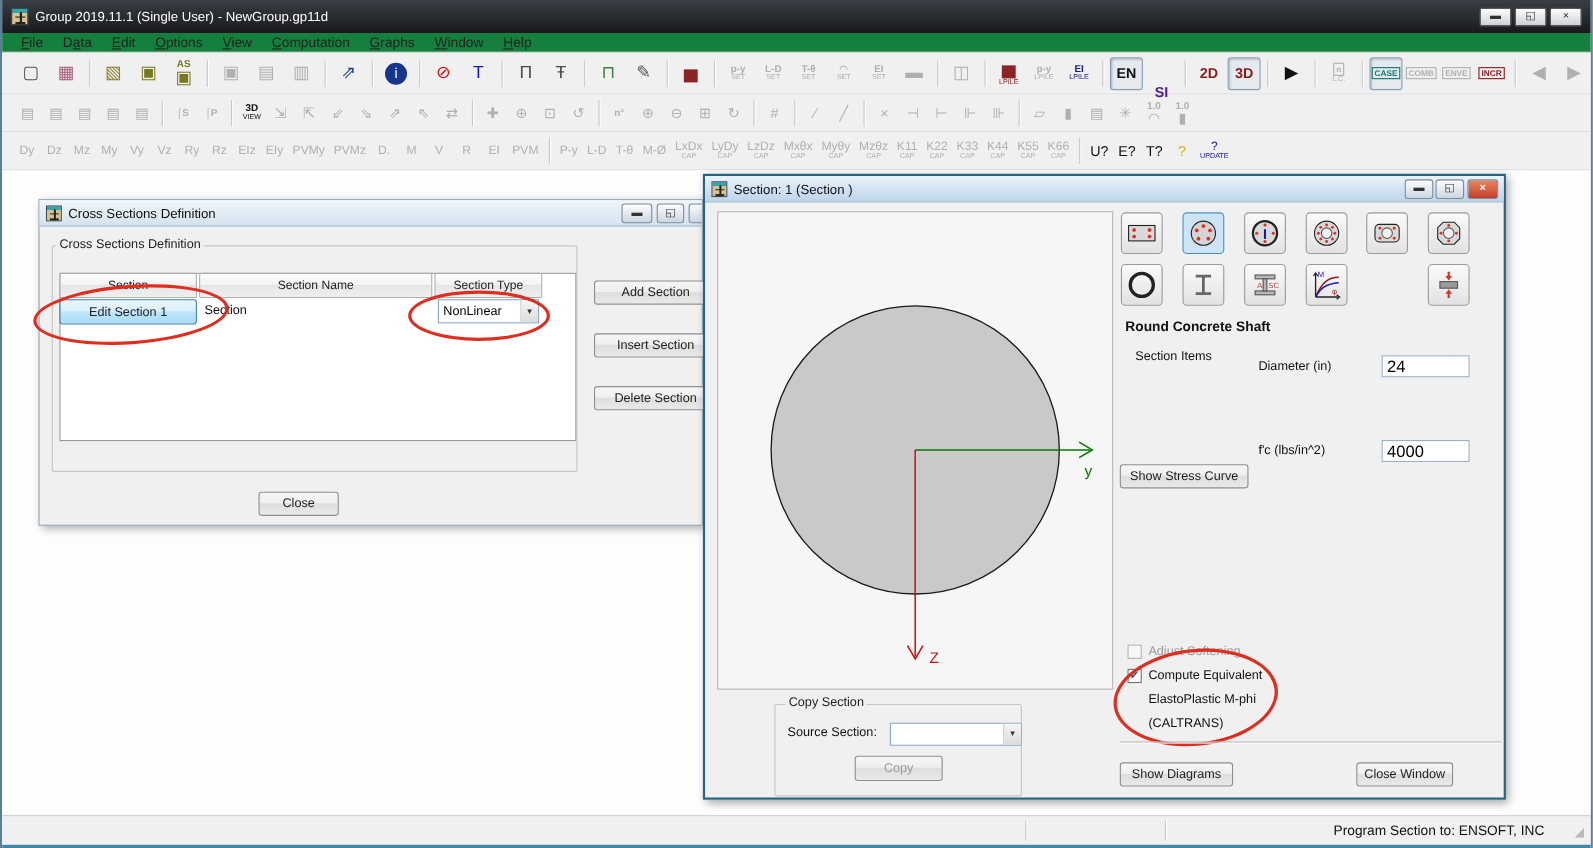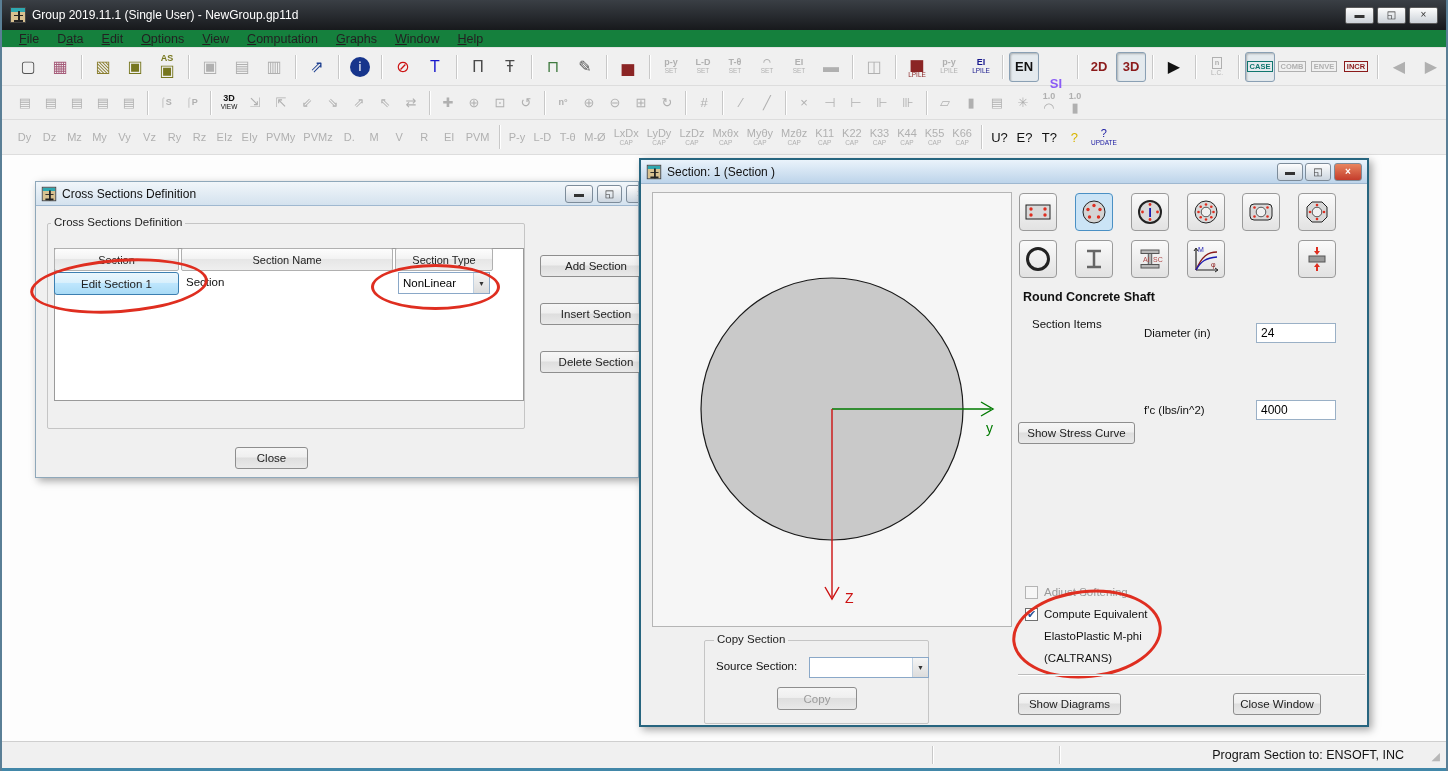--- a/index.html
+++ b/index.html
@@ -74,21 +74,21 @@
   .groupbox { position:absolute; border:1px solid #c5c5c5; border-radius:2px; }
   .group-label { position:absolute; font-size:11.5px; color:#222; background:#f0f0f0; padding:0 3px; }
   .btn { position:absolute; display:flex; align-items:center; justify-content:center; font-size:11.5px;
          color:#222; background:linear-gradient(#f6f6f6,#efefef 45%,#dedede 50%,#e9e9e9);
          border:1px solid #8e8e8e; border-radius:3px; }
   .btn.focused { background:linear-gradient(#eaf6fd,#d9f0fc 45%,#bee6fd 50%,#a9dbf6); border-color:#3c7fb1; }
   .btn.disabled { color:#9b9b9b; }
   .col-h { position:absolute; display:flex; align-items:center; justify-content:center; font-size:11px;
            color:#222; background:linear-gradient(#fdfdfd,#f3f3f3 45%,#e6e6e6 50%,#efefef);
            border:1px solid #b0b0b0; border-radius:2px; }
-  .input { position:absolute; background:#fff; border:1px solid #9ab0c6; font-size:12px;
+  .input { position:absolute; background:#fff; border:1px solid #9ab0c6; font-size:15px;
            display:flex; align-items:center; padding:0 4px; }
   .combo { position:absolute; background:#fff; border:1px solid #8aa8c8; display:flex;
            align-items:center; font-size:11.5px; padding-left:4px; }
   .combo .arrow { margin-left:auto; width:16px; align-self:stretch; display:flex; align-items:center;
                   justify-content:center; background:linear-gradient(#f5f5f5,#dcdcdc);
                   border-left:1px solid #c0d0e0; font-size:7px; color:#333; }
   .listbox { position:absolute; background:#fff; border:1px solid #8a8a8a; font-size:11.5px;
              overflow:hidden; padding-top:1px; }
   .listbox .li { height:16px; line-height:16px; padding-left:3px; color:#111; }
   .listbox .li.selected { background:#3399ff; color:#fff; }
@@ -267,21 +267,21 @@
         <span class="sub">LPILE</span>
       </span>
       <span class="tbtn" style="color: rgb(23, 23, 140);">
         <span class="lbl">EI</span>
         <span class="sub">LPILE</span>
       </span>
       <span class="tsep"></span>
       <span class="tbtn pressed big" style="color: rgb(17, 17, 17);">
         <span class="lbl">EN</span>
       </span>
-      <span class="tbtn big" style="color: #8b5cf6; margin-top: 33px;">
+      <span class="tbtn big" style="color: #4c1d95; margin-top: 33px;">
         <span class="lbl">SI</span>
       </span>
       <span class="tsep"></span>
       <span class="tbtn big" style="color: rgb(139, 26, 26);">
         <span class="lbl">2D</span>
       </span>
       <span class="tbtn pressed big" style="color: rgb(139, 26, 26);">
         <span class="lbl">3D</span>
       </span>
       <span class="tsep"></span>

